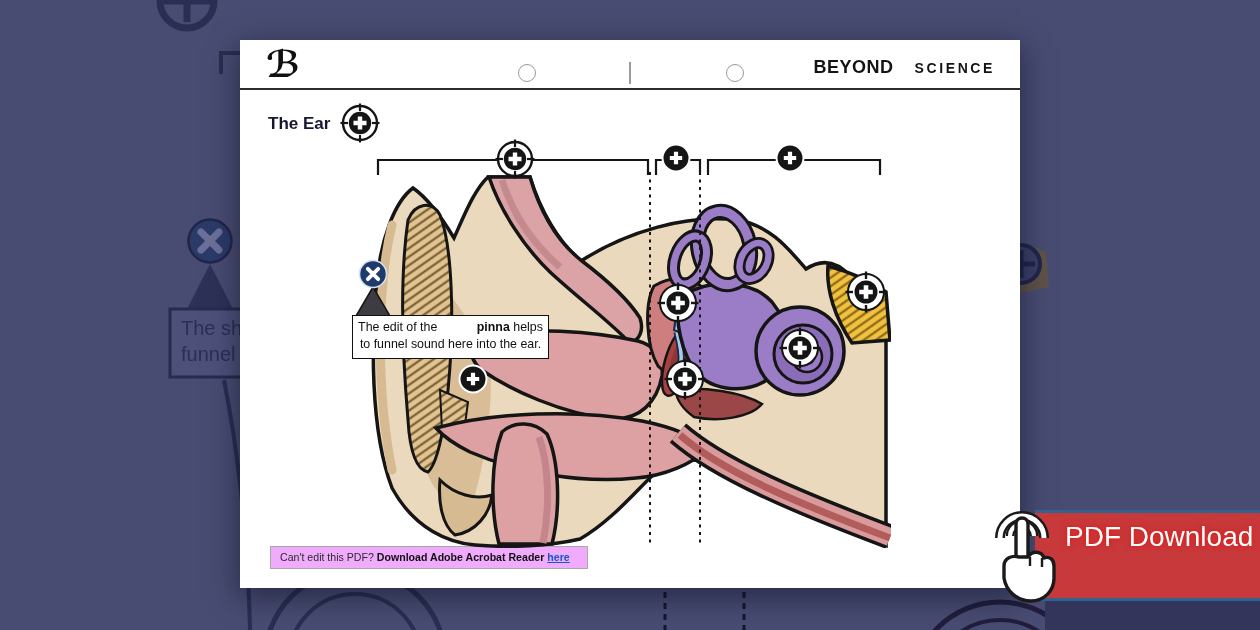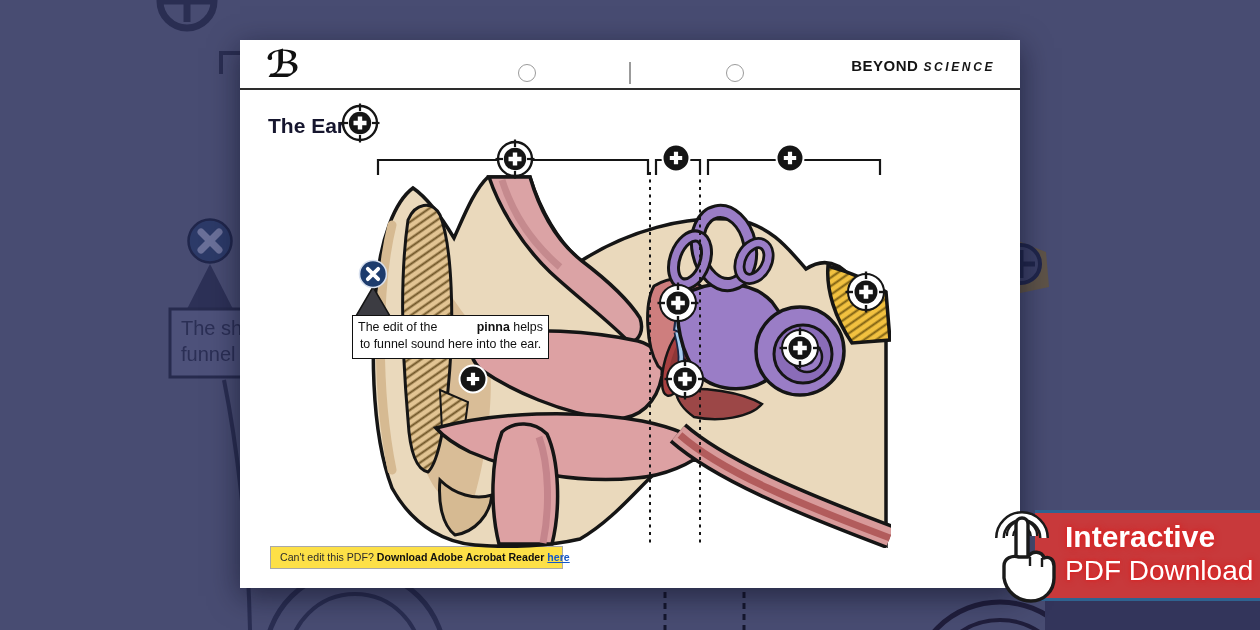--- a/index.html
+++ b/index.html
@@ -14,34 +14,34 @@
             background:#ffffff;z-index:10;
             box-shadow:0 8px 28px rgba(8,10,28,.55);}
   .page-header{position:absolute;left:0;top:0;width:100%;height:50px;
                border-bottom:2px solid #2d2d2d;}
   .logo{position:absolute;left:26px;top:4px;font-family:"DejaVu Sans",sans-serif;
         font-size:37px;font-weight:700;font-style:italic;color:#101010;line-height:42px;}
   .hdr-circle{position:absolute;top:24px;width:18px;height:18px;border-radius:50%;
               border:1.6px solid #9b9b9b;background:#fff;}
   .hdr-sep{position:absolute;left:389px;top:22px;width:2px;height:22px;background:#9b9b9b;}
   .brand{position:absolute;right:25px;top:17px;color:#141414;white-space:nowrap;}
-  .brand b{font-size:15px;font-weight:700;letter-spacing:.5px;}
-  .brand span{font-size:12px;font-weight:700;letter-spacing:2.6px;margin-left:5px;font-style:italic;}
-  .page-title{position:absolute;left:28px;top:74px;font-size:21px;font-weight:700;
+  .brand b{font-size:18px;font-weight:700;letter-spacing:.5px;}
+  .brand span{font-size:14px;font-weight:700;letter-spacing:2.6px;margin-left:21px;}
+  .page-title{position:absolute;left:28px;top:74px;font-size:17px;font-weight:700;
               color:#16162e;}
   .main-svg{position:absolute;left:0;top:0;z-index:2;}
   
   .tooltip{position:absolute;left:112px;top:275px;width:197px;height:44px;
            background:#fff;border:1.6px solid #101010;z-index:5;
            font-size:12.4px;line-height:1.34;color:#101010;text-align:center;
            padding:3px 5px;}
   .tooltip b{font-weight:700;margin-left:36px;}
   
-  .footer-note{position:absolute;left:30px;top:506px;width:293px;height:23px;
-               border:1px solid #a9a9a9;background:#fde047;font-size:10.6px;
+  .footer-note{position:absolute;left:30px;top:506px;width:318px;height:23px;
+               border:1px solid #a9a9a9;background:#f0abfc;font-size:10.6px;
                line-height:20px;color:#2c2c2c;padding:0 9px;white-space:nowrap;}
   .footer-note b{color:#101010;}
   .footer-note a{color:#1558c9;font-weight:700;text-decoration:underline;cursor:pointer;}
   
   .badge{position:absolute;left:1035px;top:510px;width:225px;height:91px;
          background:#c8393b;border-top:3px solid #2f6390;border-bottom:3px solid #2f6390;
          z-index:20;color:#fff;padding:7px 0 0 30px;}
   .badge .l1{font-size:30px;font-weight:700;line-height:34px;
              text-shadow:0 0 7px rgba(225,30,30,.95),0 0 3px rgba(225,30,30,.9);}
   .badge .l2{font-size:28px;font-weight:400;line-height:33px;
@@ -278,21 +278,20 @@
         <path d="M -5.2,-5.2 L 5.2,5.2 M 5.2,-5.2 L -5.2,5.2" stroke="#ffffff" stroke-width="3.8" stroke-linecap="round"></path>
       </g>
     </svg>
 
     <div class="tooltip"><span>The edit of the </span><b>pinna</b><span> helps to funnel sound here into the ear.</span></div>
 
     <div class="footer-note"><span>Can't edit this PDF? </span><b>Download Adobe Acrobat Reader </b><a>here</a></div>
   </div>
 
   <div class="badge">
-    <div class="l1">Interactive</div>
     <div class="l2">PDF Download</div>
   </div>
   <svg class="hand" width="78" height="114" viewBox="0 0 78 114">
     <path d="M 15,44 A 22,22 0 1 1 59,44" fill="none" stroke="#1a1a1a" stroke-width="10"></path>
     <path d="M 15,44 A 22,22 0 1 1 59,44" fill="none" stroke="#ffffff" stroke-width="5"></path>
     <path d="M 25,42 A 12,12 0 1 1 49,42" fill="none" stroke="#1a1a1a" stroke-width="8.5"></path>
     <path d="M 25,42 A 12,12 0 1 1 49,42" fill="none" stroke="#ffffff" stroke-width="4"></path>
     <path d="M 31,30 C 31,22 43,22 43,30 L 43,72 L 31,72 Z" fill="#ffffff" stroke="#1a1a1a" stroke-width="3.4" stroke-linejoin="round"></path>
     <path d="M 19,72 C 19,64 27,61 34,63 L 43,63 C 47,56 57,57 59,64
              C 64,62 69,65 69,72 L 69,84 C 69,97 59,107 46,107

